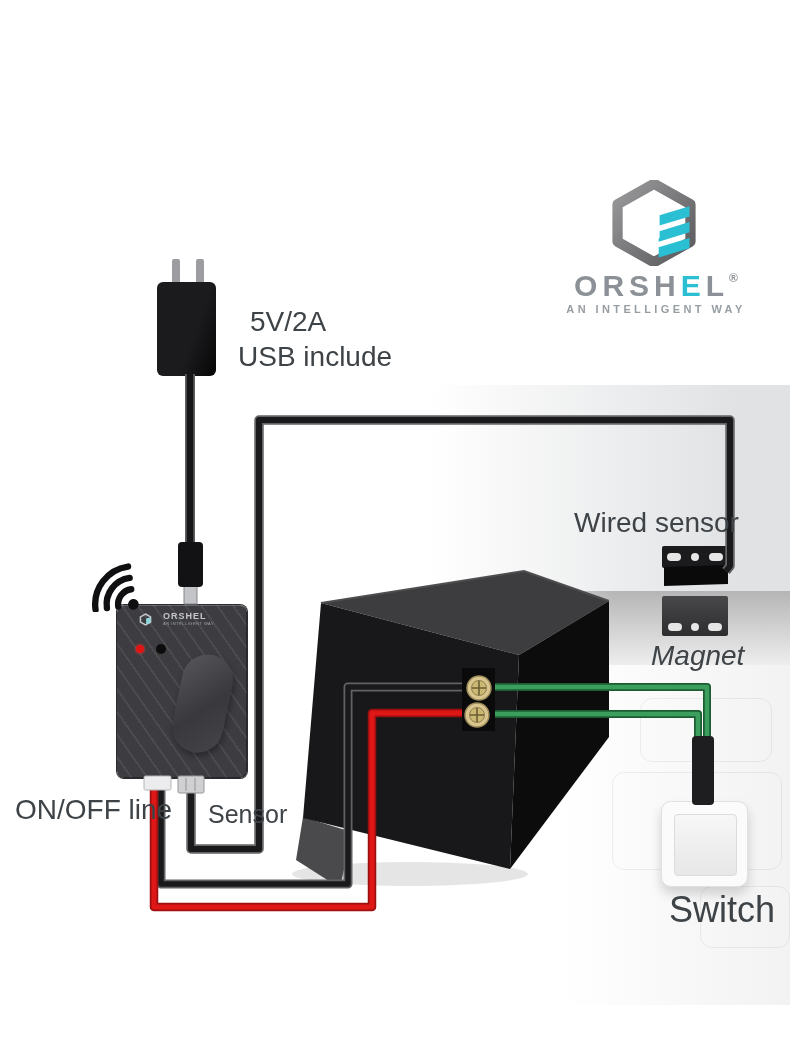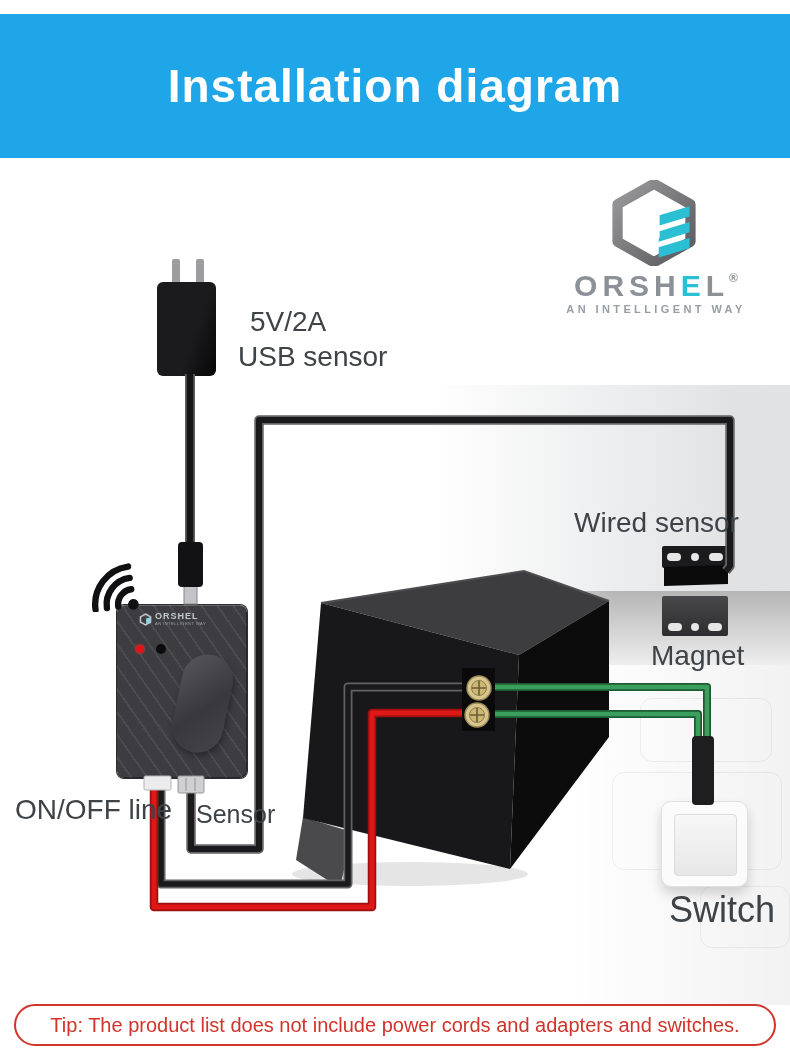--- a/index.html
+++ b/index.html
@@ -35,21 +35,21 @@
 
   
   .adapter{left:157px;top:282px;width:59px;height:94px;background:linear-gradient(110deg,#1b1b1d 60%,#060607);
            border-radius:6px;}
   .prong{width:8px;height:25px;background:#9d9da1;border-radius:2px;top:259px;}
 
   
   .device{left:117px;top:605px;width:130px;height:173px;border-radius:7px;
           background:repeating-linear-gradient(55deg,#3d3d41 0 11px,#4a4a4f 11px 13px);
           box-shadow:inset 0 1px 0 rgba(255,255,255,0.22), inset -1px -1px 0 rgba(0,0,0,0.35), 0 0 0 1px #2c2c2f;}
-  .dev-logo{position:absolute;left:22px;top:7px;display:flex;align-items:center;gap:3px;}
+  .dev-logo{position:absolute;left:22px;top:7px;display:flex;align-items:center;gap:11px;}
   .dev-logo .hex{width:13px;height:13px;}
   .dev-logo .txt{color:#c3c7ca;font-size:9px;font-weight:bold;letter-spacing:1px;line-height:9px;}
   .dev-logo .sub{color:#9da2a6;font-size:4px;letter-spacing:0.5px;line-height:5px;}
   .led{position:absolute;border-radius:50%;}
   .led-red{left:19px;top:40px;width:8px;height:8px;background:#e01414;box-shadow:0 0 3px #ff3c3c;}
   .led-black{left:39px;top:39px;width:10px;height:10px;background:#0c0c0d;}
   .pill{position:absolute;left:60px;top:49px;width:51px;height:99px;border-radius:26px;
         background:linear-gradient(135deg,#57575c,#38383d 55%,#454549);transform:rotate(12deg);
         box-shadow:2px 3px 6px rgba(0,0,0,0.35);}
 
@@ -75,23 +75,20 @@
        display:flex;align-items:center;justify-content:center;box-sizing:border-box;}
   .tip span{color:#d0342a;font-size:20px;}
 
   .overlay{position:absolute;left:0;top:0;width:790px;height:1061px;pointer-events:none;}
 </style>
 </head>
 <body>
 
 <div class="stage">
 
-  <div class="abs header">
-    <div class="title">Installation diagram</div>
-  </div>
 
   <div class="abs wall-top"></div>
   <div class="abs door-band"></div>
   <div class="abs wall-low"></div>
   <div class="abs panel" style="left:640px;top:698px;width:130px;height:62px;"></div>
   <div class="abs panel" style="left:612px;top:772px;width:168px;height:96px;"></div>
   <div class="abs panel" style="left:700px;top:886px;width:88px;height:60px;"></div>
 
   <svg class="abs" style="left:607px;top:180px;" width="94" height="86" viewBox="0 0 100 92">
     <defs>
@@ -223,24 +220,21 @@
     <g>
       <rect x="144" y="776" width="27" height="14" rx="1.5" fill="#ececee" stroke="#b4b4b8"></rect>
     </g>
     <g>
       <rect x="178" y="776" width="26" height="17" rx="1.5" fill="#d0d0d3" stroke="#96969a"></rect>
       <path d="M186,778 V791 M195,778 V791" stroke="#a8a8ac" stroke-width="1.5"></path>
     </g>
   </svg>
 
   <div class="lbl" style="left:250px;top:306px;">5V/2A</div>
-  <div class="lbl" style="left:238px;top:341px;">USB sensor</div>
+  <div class="lbl" style="left:238px;top:341px;">USB include</div>
   <div class="lbl" style="left:574px;top:507px;">Wired sensor</div>
-  <div class="lbl" style="left:651px;top:640px;">Magnet</div>
+  <div class="lbl" style="left:651px;top:640px;font-style:italic;">Magnet</div>
   <div class="lbl" style="left:15px;top:794px;">ON/OFF line</div>
-  <div class="lbl" style="left:196px;top:800px;font-size:25px;">Sensor</div>
+  <div class="lbl" style="left:196px;top:800px;font-size:25px;padding-left:12px;">Sensor</div>
   <div class="lbl" style="left:669px;top:889px;font-size:36px;">Switch</div>
 
-  <div class="abs tip">
-    <span>Tip: The product list does not include power cords and adapters and switches.</span>
-  </div>
 
 </div>
 
 </body></html>

